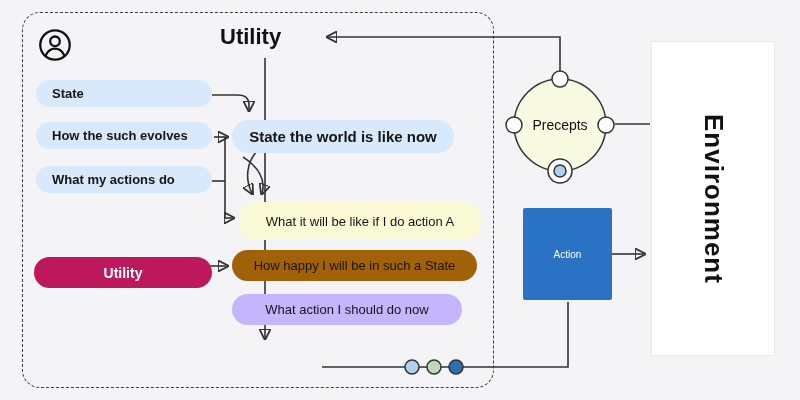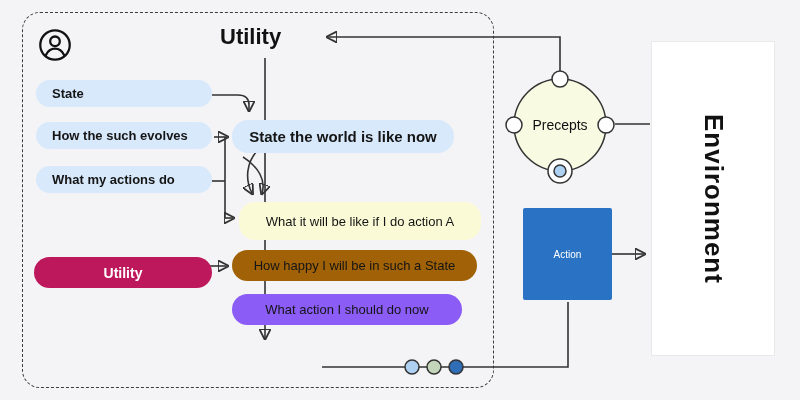--- a/index.html
+++ b/index.html
@@ -27,21 +27,21 @@
   #p-state{top:80px;}
   #p-evolves{top:122px;}
   #p-actions{top:166px;}
   #p-utility{
     left:34px;top:257px;width:178px;height:31px;background:#be185d;color:#fff;
     justify-content:center;font-weight:600;font-size:14px;
   }
   #c-now{left:232px;top:120px;width:222px;height:33px;background:#d8e9fc;justify-content:center;font-weight:700;font-size:15px;}
   #c-will{left:239px;top:202px;width:242px;height:38px;background:#fafad6;justify-content:center;}
   #c-happy{left:232px;top:250px;width:245px;height:31px;background:#a16207;justify-content:center;}
-  #c-should{left:232px;top:294px;width:230px;height:31px;background:#8b5cf6;justify-content:center;}
+  #c-should{left:232px;top:294px;width:230px;height:31px;background:#c4b5fd;justify-content:center;}
   #precepts-label{position:absolute;left:518px;top:117px;width:84px;text-align:center;font-size:14px;color:#111;}
   #action-box{
     position:absolute;left:523px;top:208px;width:89px;height:92px;background:#2a73c4;color:#fff;
     display:flex;align-items:center;justify-content:center;font-size:10px;border-radius:2px;
   }
   #env-box{
     position:absolute;left:652px;top:42px;width:122px;height:313px;background:#ffffff;
     display:flex;align-items:center;justify-content:center;box-shadow:0 0 0 1px #e9e9e9;
   }
   #env-box .vtxt{writing-mode:vertical-rl;font-size:26px;font-weight:600;color:#111;letter-spacing:1px;}

